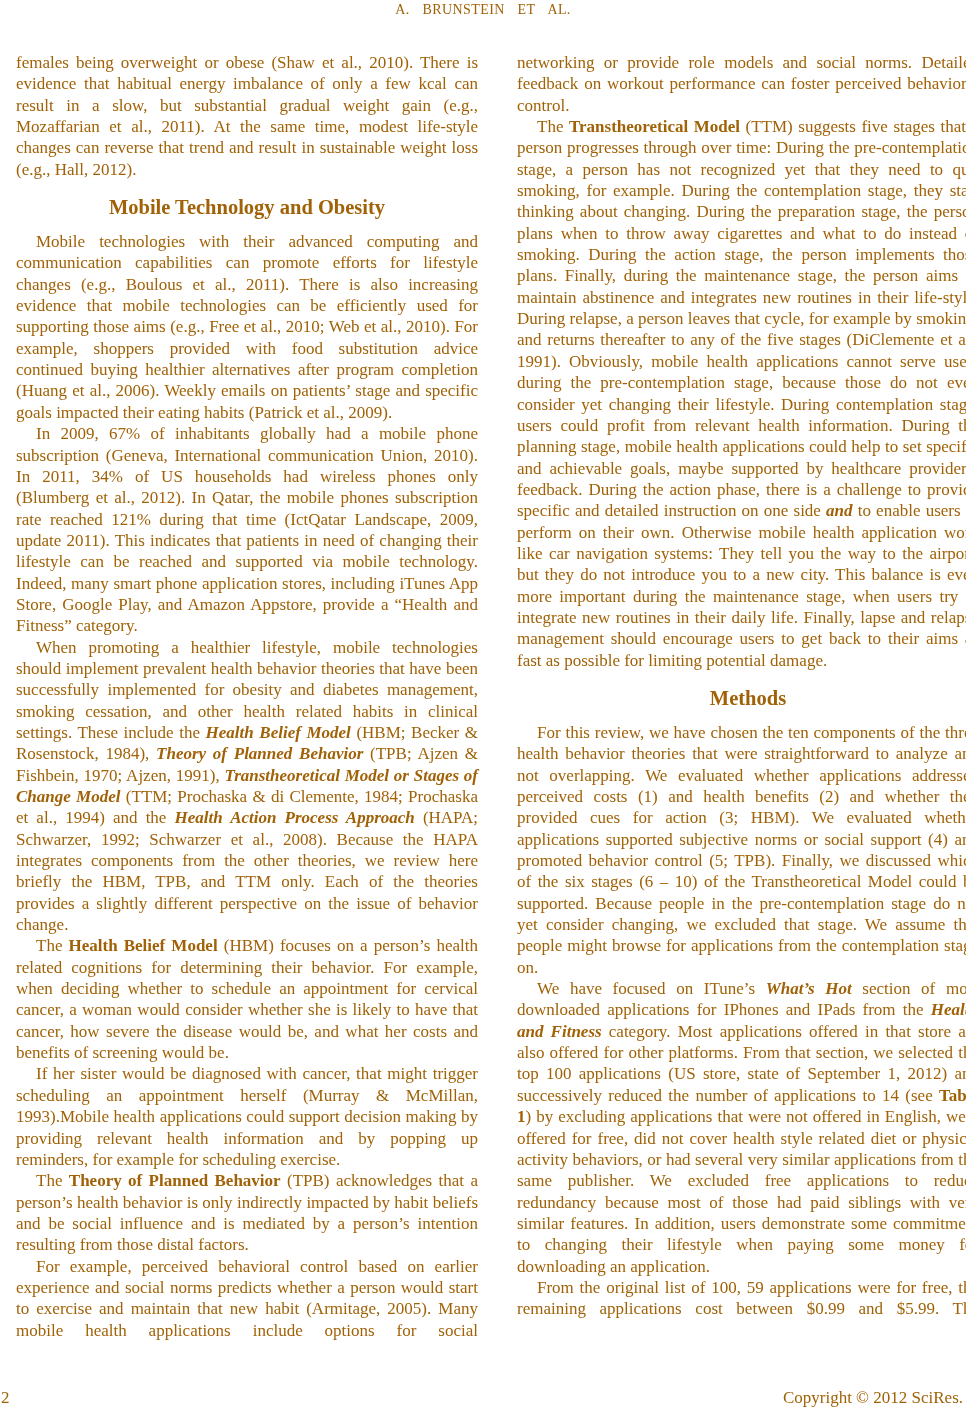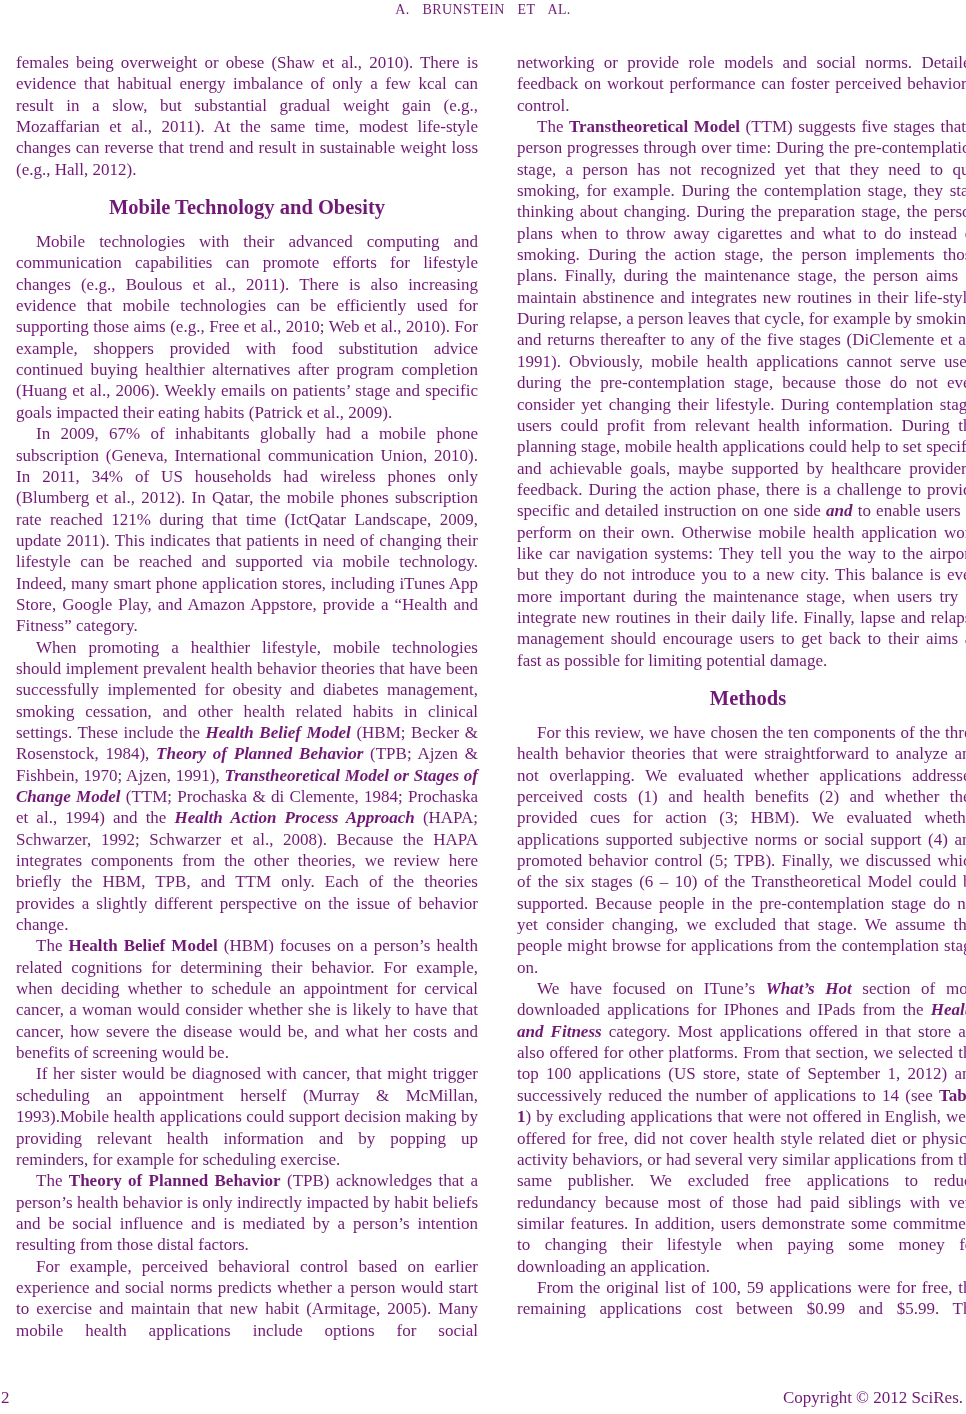--- a/index.html
+++ b/index.html
@@ -1,21 +1,21 @@
 <!DOCTYPE html>
 <html lang="en"><head>
 <meta charset="utf-8">
 <style>
   html, body { margin: 0; padding: 0; background: #ffffff; }
   .page {
     position: relative;
     width: 966px;
     height: 1414px;
     background: #ffffff;
-    color: #701a75;
+    color: #a16207;
     font-family: "Liberation Serif", serif;
     overflow: hidden;
   }
   .running-head {
     position: absolute;
     top: 2px;
     left: 0;
     width: 100%;
     text-align: center;
     font-size: 14px;

